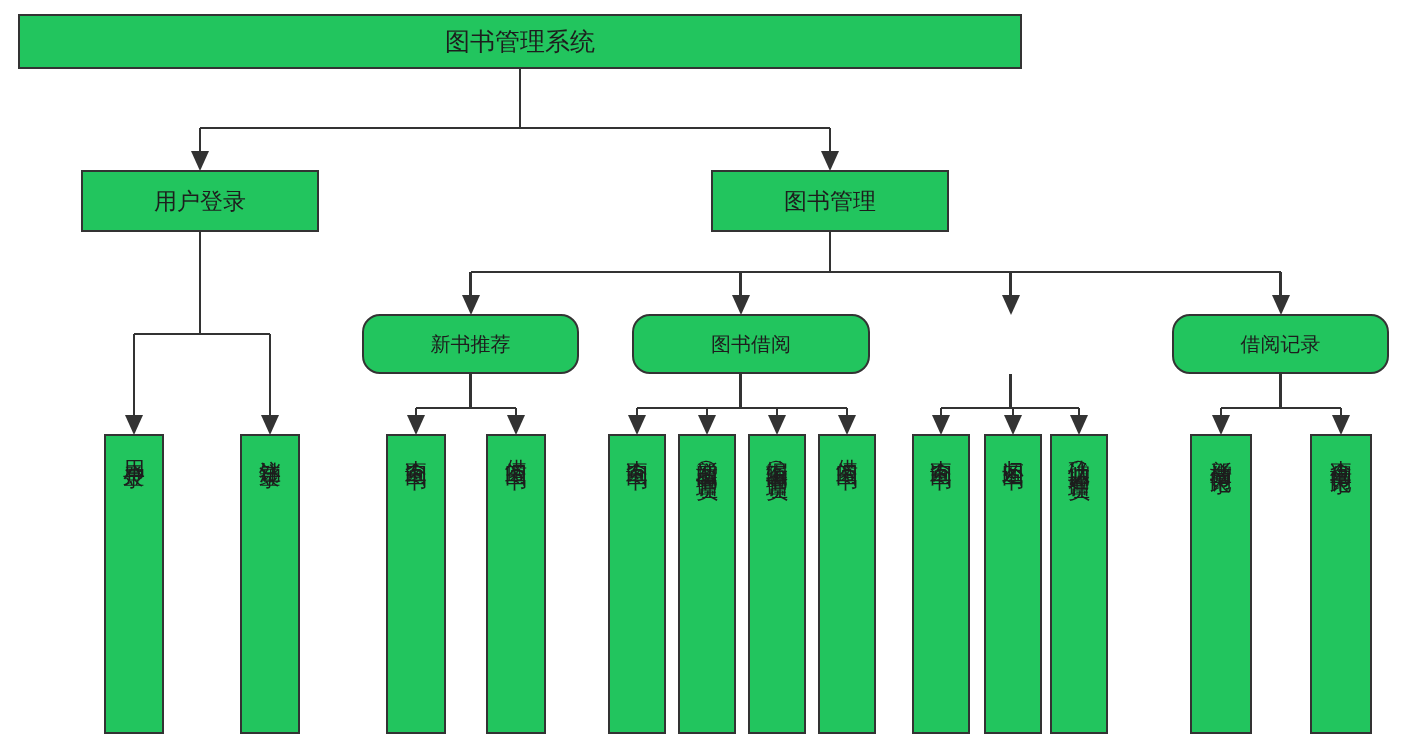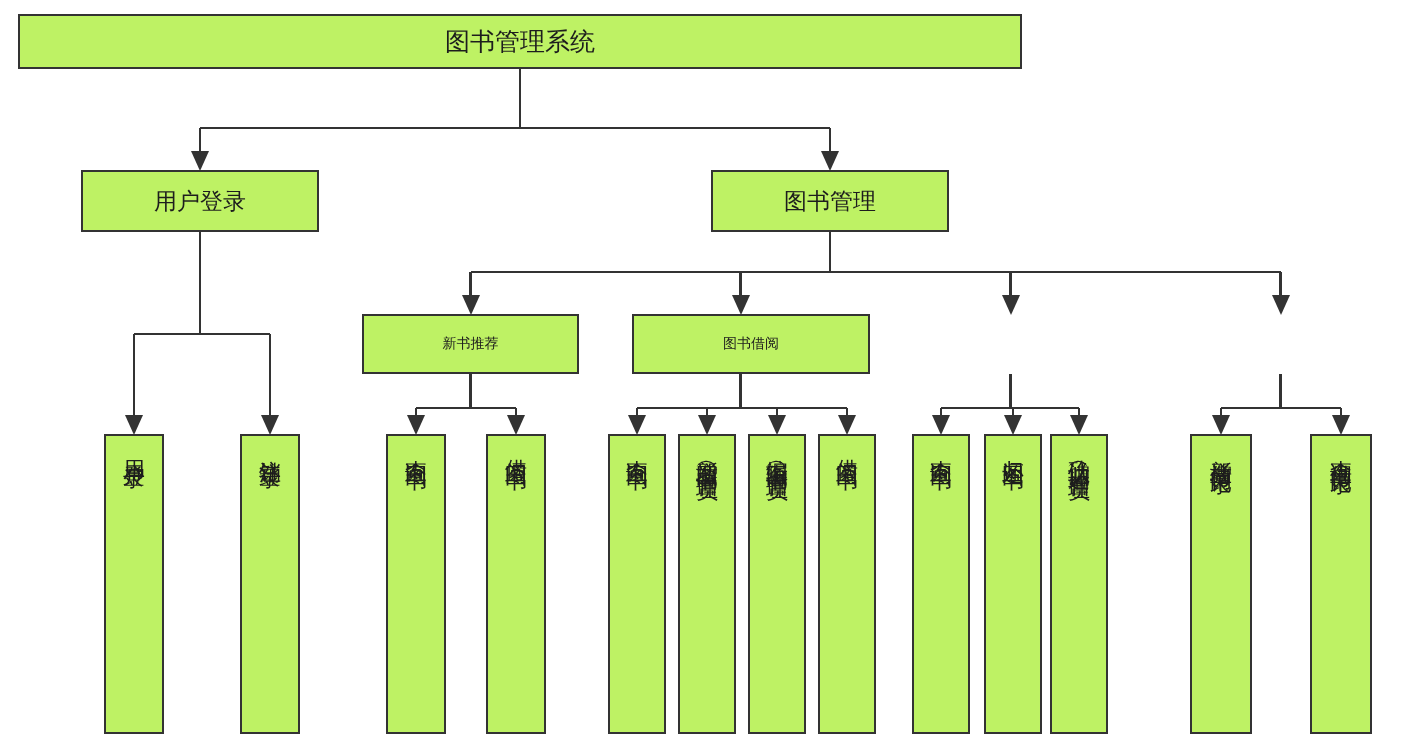--- a/index.html
+++ b/index.html
@@ -17,36 +17,37 @@
     width: 1405px;
     height: 747px;
     background: #ffffff;
     overflow: hidden;
   }
   
   .node {
     position: absolute;
     box-sizing: border-box;
     border: 2.5px solid #333333;
-    background: #bef264;
+    background: #22c55e;
     display: flex;
     align-items: center;
     justify-content: center;
     text-align: center;
     color: #1d1d1d;
     line-height: 1.25;
   }
   .node.level-root {
     font-size: 25px;
   }
   .node.level-2 {
     font-size: 23px;
   }
   .node.level-3 {
-    font-size: 14px;
+    font-size: 20px;
+    border-radius: 18px;
   }
   
   .node.leaf {
     font-size: 22px;
     align-items: flex-start;
     justify-content: center;
     padding-top: 6px;
   }
   .leaf-label {
     writing-mode: vertical-rl;
@@ -93,20 +94,23 @@
   </div>
   <div class="node level-2" id="node-l2-1" style="left: 711px; top: 170px; width: 238px; height: 62px;">
     <span>图书管理</span>
   </div>
 
   <div class="node level-3" id="node-l3-0" style="left: 362px; top: 314px; width: 217px; height: 60px;">
     <span>新书推荐</span>
   </div>
   <div class="node level-3" id="node-l3-1" style="left: 632px; top: 314px; width: 238px; height: 60px;">
     <span>图书借阅</span>
+  </div>
+  <div class="node level-3" id="node-l3-3" style="left: 1172px; top: 314px; width: 217px; height: 60px;">
+    <span>借阅记录</span>
   </div>
 
   <div class="node leaf" id="leaf-0" style="left: 104px; top: 434px; width: 60px; height: 300px;">
     <span class="leaf-label">用户登录</span>
   </div>
   <div class="node leaf" id="leaf-1" style="left: 240px; top: 434px; width: 60px; height: 300px;">
     <span class="leaf-label">注销登录</span>
   </div>
   <div class="node leaf" id="leaf-2" style="left: 386px; top: 434px; width: 60px; height: 300px;">
     <span class="leaf-label">查询图书</span>

